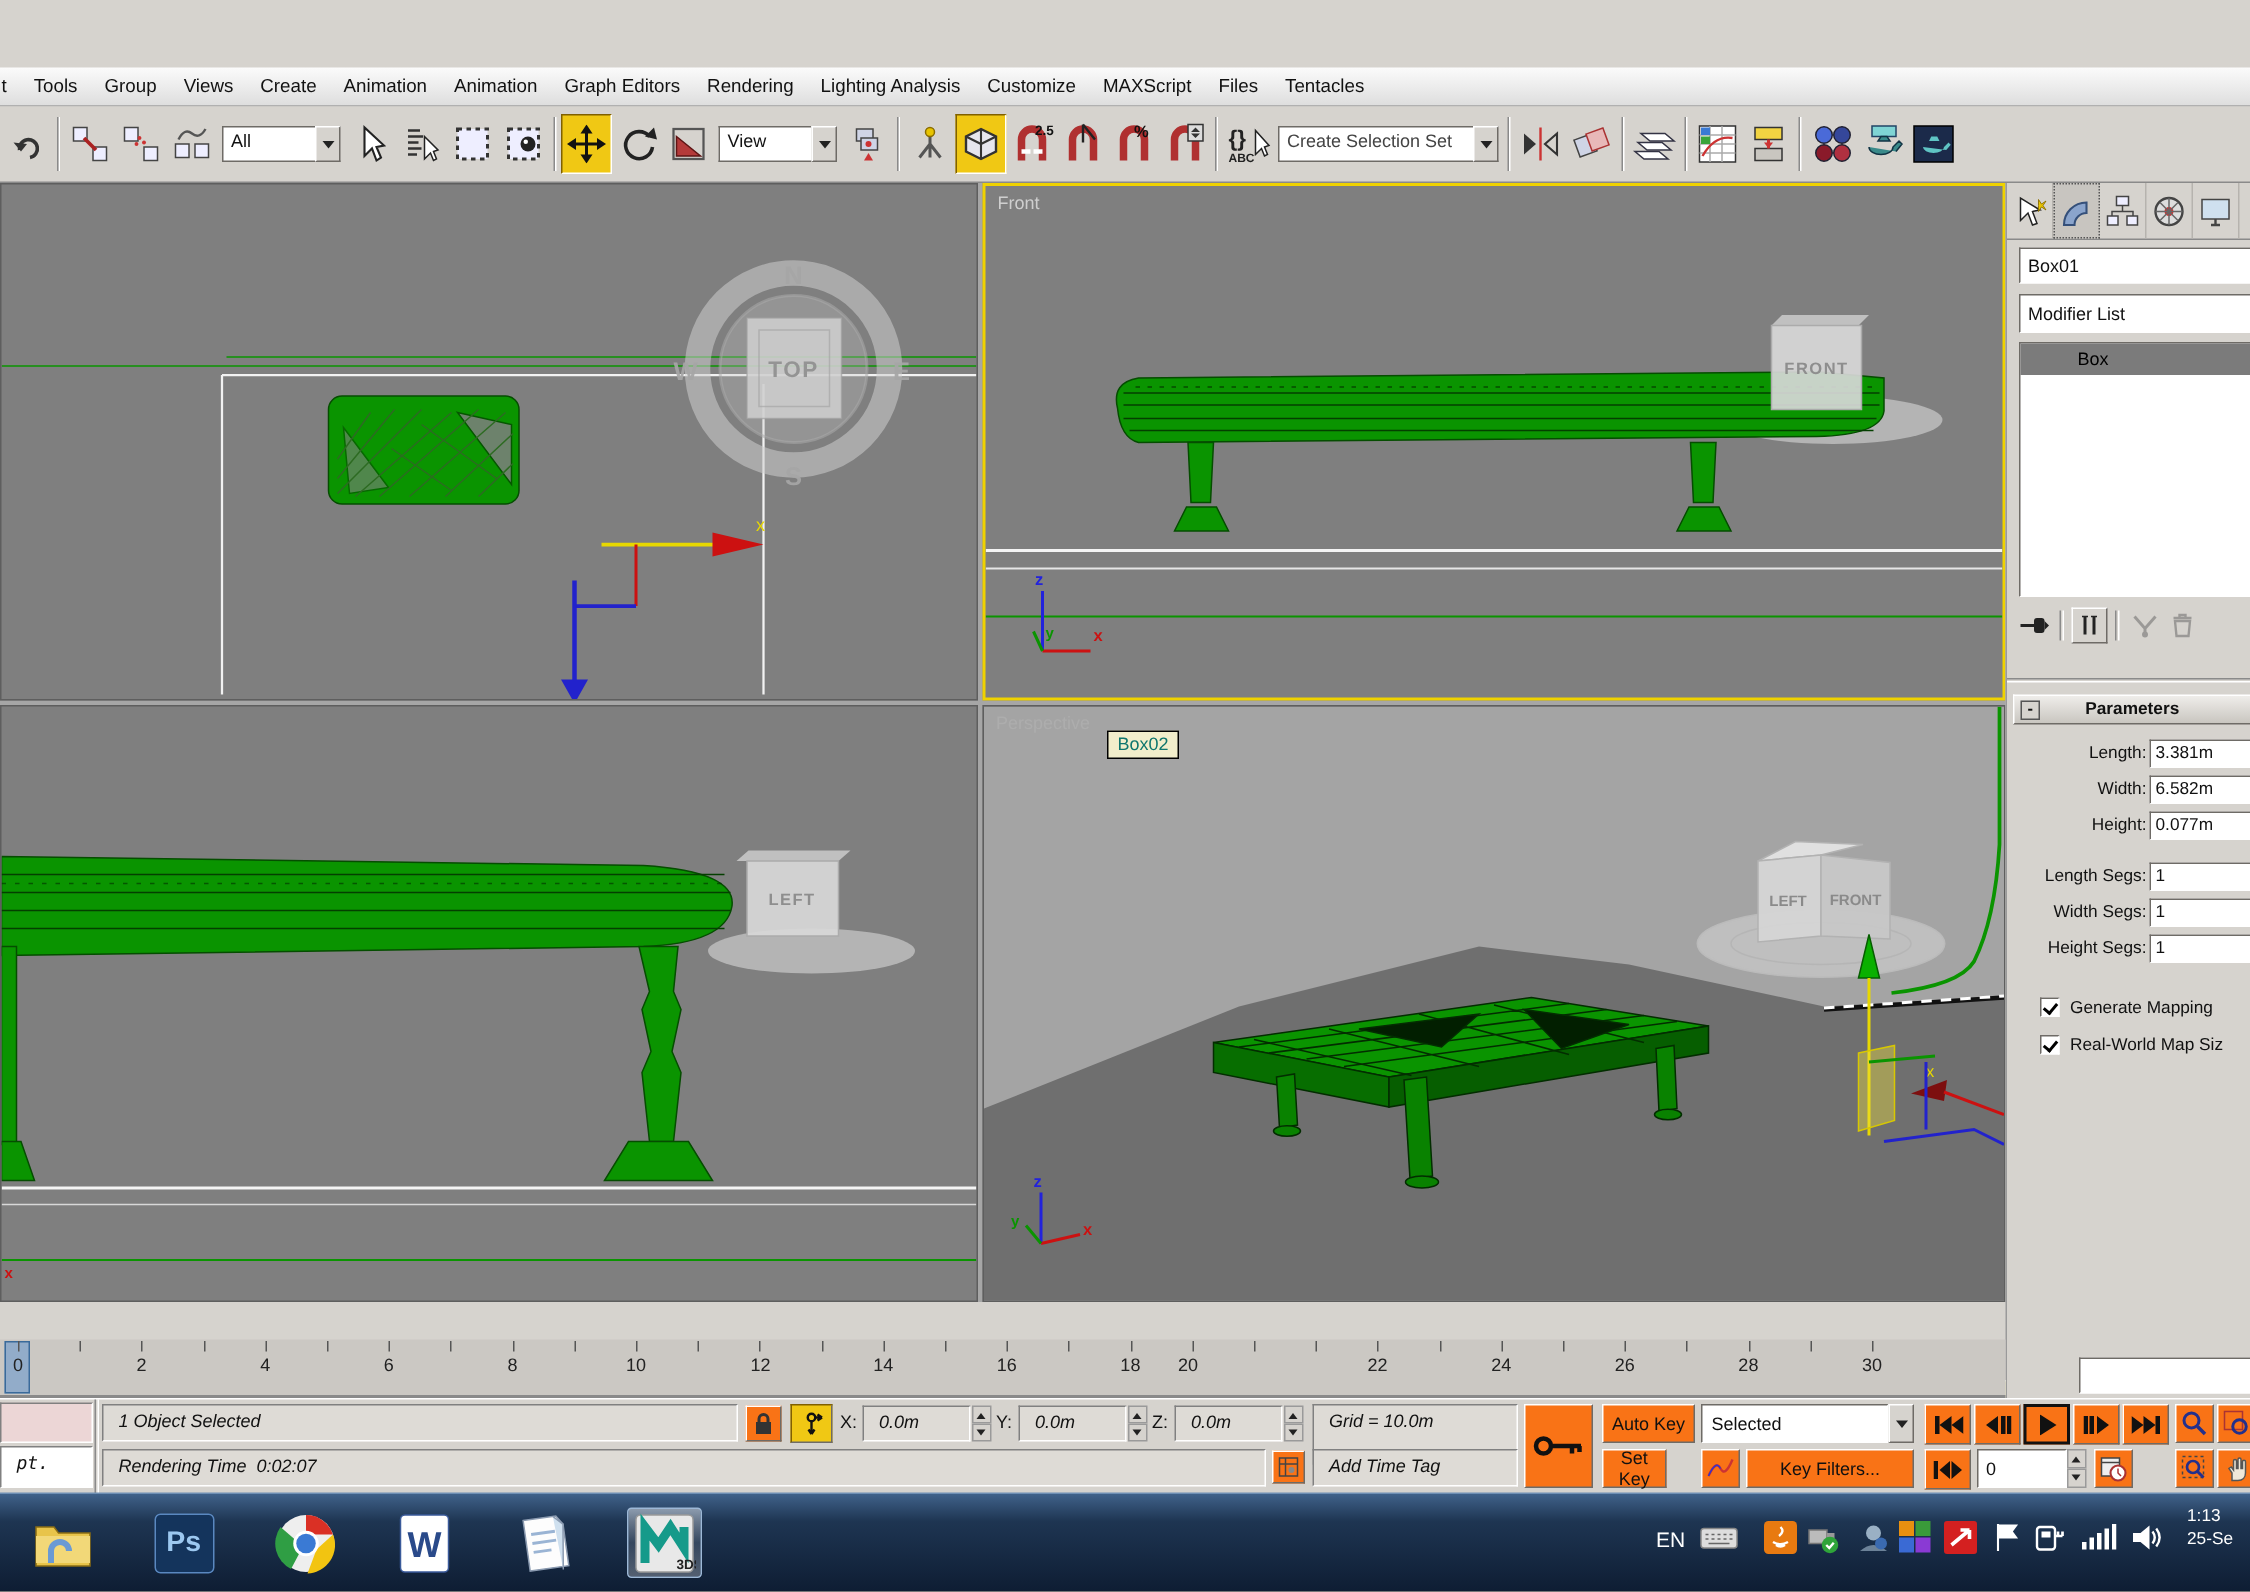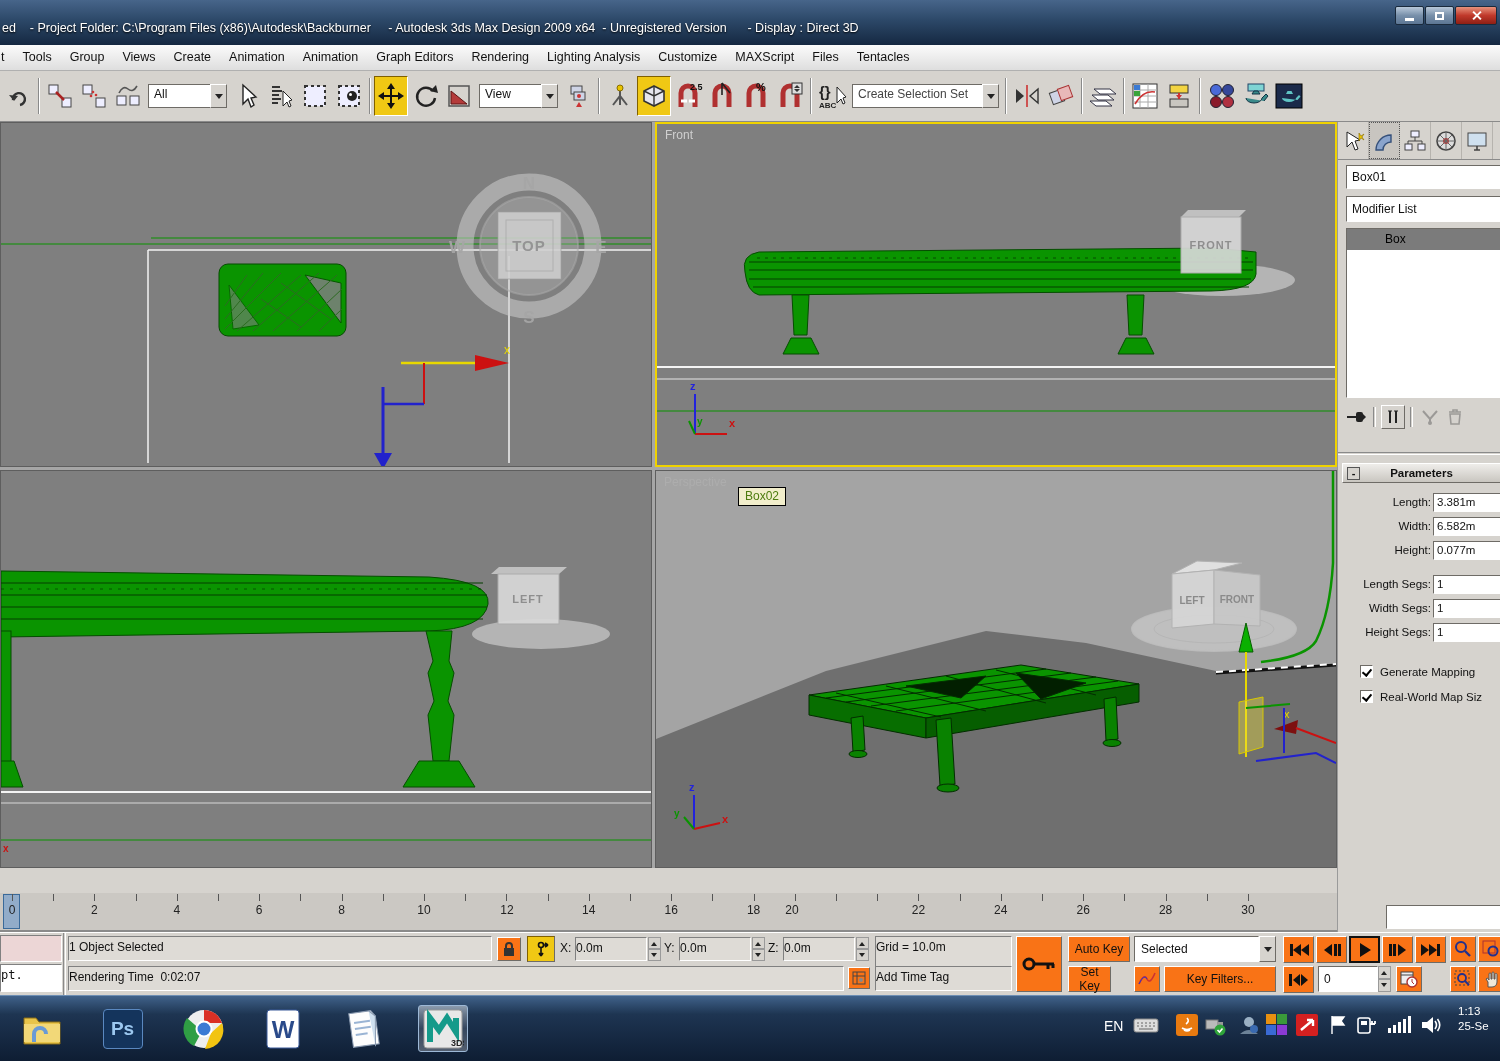--- a/index.html
+++ b/index.html
@@ -32,21 +32,21 @@
   .combo{flex:none;display:flex;height:24px;margin:0 3px;}
   .combo .cval{background:#fff;border:1px solid #6e6b66;border-right:none;padding:2px 5px 0 5px;font-size:12px;white-space:nowrap;overflow:hidden;}
   .combo .cbtn{width:17px;background:#d6d3ce;border-top:1px solid #fff;border-left:1px solid #fff;border-bottom:1px solid #6e6b66;border-right:1px solid #6e6b66;display:flex;align-items:center;justify-content:center;}
   .darr{width:0;height:0;border:4px solid transparent;border-top:5px solid #222;margin-top:4px;}
   
   .vparea{left:0;top:122px;width:1340px;height:746px;background:#a6a6a6;}
   .vp{position:absolute;background:#7f7f7f;overflow:hidden;border:1px solid #5e5e5e;}
   .vp.activevp{border:2px solid #efd200;}
   .vplabel{position:absolute;left:8px;top:4px;font-size:12px;color:#cfcfcf;}
   .vplabel.dim{color:#adadad;}
-  .tooltip{position:absolute;background:#f2eecb;border:1px solid #000;font-size:12px;padding:1px 6px 2px 6px;color:#4d7c0f;}
+  .tooltip{position:absolute;background:#f2eecb;border:1px solid #000;font-size:12px;padding:1px 6px 2px 6px;color:#0f766e;}
   
   .rpanel{left:1337px;top:122px;width:163px;height:810px;background:#d6d3ce;border-left:1px solid #9a9a9a;}
   .ptabs{position:absolute;left:0;top:0;width:163px;height:38px;display:flex;border-bottom:1px solid #8a8a8a;}
   .ptab{width:31px;height:37px;display:flex;align-items:center;justify-content:center;border-right:1px solid #b6b3ae;}
   .ptab.activetab{background:#c8c5c0;border:1px dotted #555;}
   .prow-label{position:absolute;font-size:11.5px;text-align:right;}
   .pval{position:absolute;background:#fff;border-top:1px solid #6e6b66;border-left:1px solid #6e6b66;border-bottom:1px solid #fff;border-right:none;font-size:11.5px;padding:2px 3px;overflow:hidden;white-space:nowrap;}
   .rollout-hdr{position:absolute;left:4px;width:159px;height:20px;background:linear-gradient(#efedea,#c9c6c0);border-top:1px solid #fff;border-left:1px solid #fff;border-bottom:1px solid #6e6b66;border-right:1px solid #6e6b66;font-size:11.5px;font-weight:bold;text-align:center;line-height:18px;}
   .collapse-box{position:absolute;left:4px;top:3px;width:13px;height:13px;background:#d6d3ce;border:1px solid #555;font-size:11px;line-height:10px;text-align:center;font-weight:bold;}
   .cbox{position:absolute;width:13px;height:13px;background:#fff;border-top:1px solid #6e6b66;border-left:1px solid #6e6b66;border-bottom:1px solid #fff;border-right:1px solid #fff;}
@@ -56,21 +56,21 @@
   
   .timeslider{left:0;top:920px;width:1337px;height:25px;background:#fef9c3;border-top:1px solid #fff;border-bottom:1px solid #8a8a8a;}
   .ts-handle{position:absolute;left:0;top:2px;width:106px;height:20px;background:#d6d3ce;border-top:1px solid #fff;border-left:1px solid #fff;border-bottom:1px solid #6e6b66;border-right:1px solid #6e6b66;font-size:12px;text-align:center;line-height:18px;}
   .ts-next{position:absolute;left:108px;top:2px;width:22px;height:20px;background:#d6d3ce;border-top:1px solid #fff;border-left:1px solid #fff;border-bottom:1px solid #6e6b66;border-right:1px solid #6e6b66;font-size:12px;text-align:center;line-height:18px;}
   .trackbar{left:0;top:893px;width:1337px;height:39px;background:#cbc8c3;border-bottom:2px solid #8a8a8a;}
   .tick{position:absolute;top:1px;width:1px;height:7px;background:#555;}
   .tick-num{position:absolute;top:10px;transform:translateX(-50%);font-size:12px;color:#222;}
   .tb-handle{position:absolute;left:3px;top:1px;width:17px;height:35px;background:rgba(100,150,205,.55);border:1px solid #3a6a9a;}
   
   .statusbar{left:0;top:932px;width:1500px;height:63px;background:#d6d3ce;border-top:1px solid #fff;}
-  .sfield{position:absolute;background:#dedbd6;border-top:1px solid #808080;border-left:1px solid #808080;border-bottom:1px solid #fff;border-right:1px solid #fff;font-size:12px;padding:3px 0;white-space:pre;overflow:hidden;}
+  .sfield{position:absolute;background:#dedbd6;border-top:1px solid #808080;border-left:1px solid #808080;border-bottom:1px solid #fff;border-right:1px solid #fff;font-size:12px;padding:3px 10px;white-space:pre;overflow:hidden;font-style:italic;}
   .sbtn{position:absolute;background:#f97316;border-top:1px solid #fff;border-left:1px solid #fff;border-bottom:1px solid #6e6b66;border-right:1px solid #6e6b66;font-size:12px;text-align:center;display:flex;align-items:center;justify-content:center;}
   .slabel{position:absolute;font-size:12px;}
   .spin{position:absolute;width:13px;display:flex;flex-direction:column;}
   .spin i{flex:1;background:#d6d3ce;border:1px solid #9a9a9a;position:relative;}
   .spin i::after{content:"";position:absolute;left:2px;top:3px;border:3px solid transparent;}
   .spin i.up::after{border-bottom:4px solid #222;top:1px;}
   .spin i.dn::after{border-top:4px solid #222;}
   .groove{position:absolute;width:3px;border-left:1px solid #8a8a8a;border-right:1px solid #fff;}
   
   .taskbar{left:0;top:995px;width:1500px;height:66px;background:linear-gradient(#40628a 0%,#1e3552 28%,#0e1d33 100%);border-top:1px solid #6e8fb4;}
@@ -79,34 +79,20 @@
   .tray-text{position:absolute;color:#fff;font-size:12px;}
   .clock{position:absolute;left:1458px;top:8px;width:60px;color:#fff;font-size:11.5px;line-height:15px;text-align:left;}
   svg{display:block;}
   text{font-family:"Liberation Sans",sans-serif;}
 </style>
 </head>
 <body>
 
 <div id="root">
 
-  <div class="abs titlebar">
-    <span class="title-text">ed    - Project Folder: C:\Program Files (x86)\Autodesk\Backburner     - Autodesk 3ds Max Design 2009 x64  - Unregistered Version      - Display : Direct 3D</span>
-    <div class="winbtns">
-      <div class="wbtn">
-          <i class="minbar"></i>
-        </div>
-      <div class="wbtn">
-          <i class="maxbox"></i>
-        </div>
-      <div class="wbtn close">
-          <i class="xbar"></i>
-        </div>
-    </div>
-  </div>
 
   <div class="abs menubar">
       <span class="menu-item">t</span>
       <span class="menu-item">Tools</span>
       <span class="menu-item">Group</span>
       <span class="menu-item">Views</span>
       <span class="menu-item">Create</span>
       <span class="menu-item">Animation</span>
       <span class="menu-item">Animation</span>
       <span class="menu-item">Graph Editors</span>

